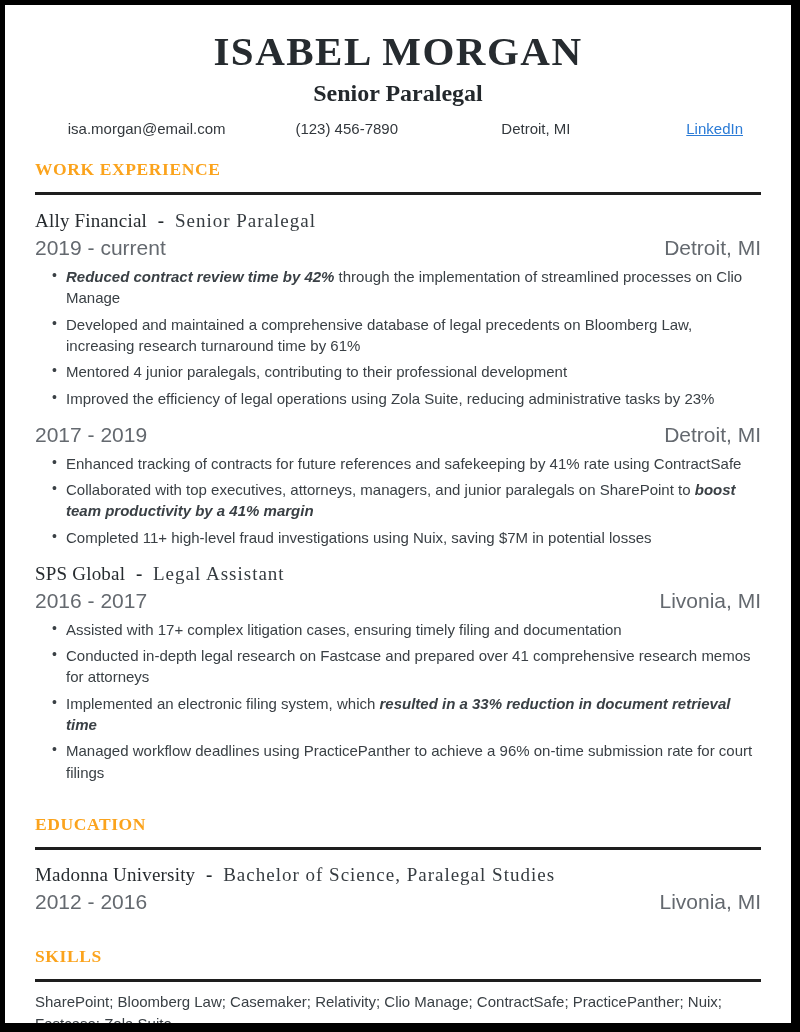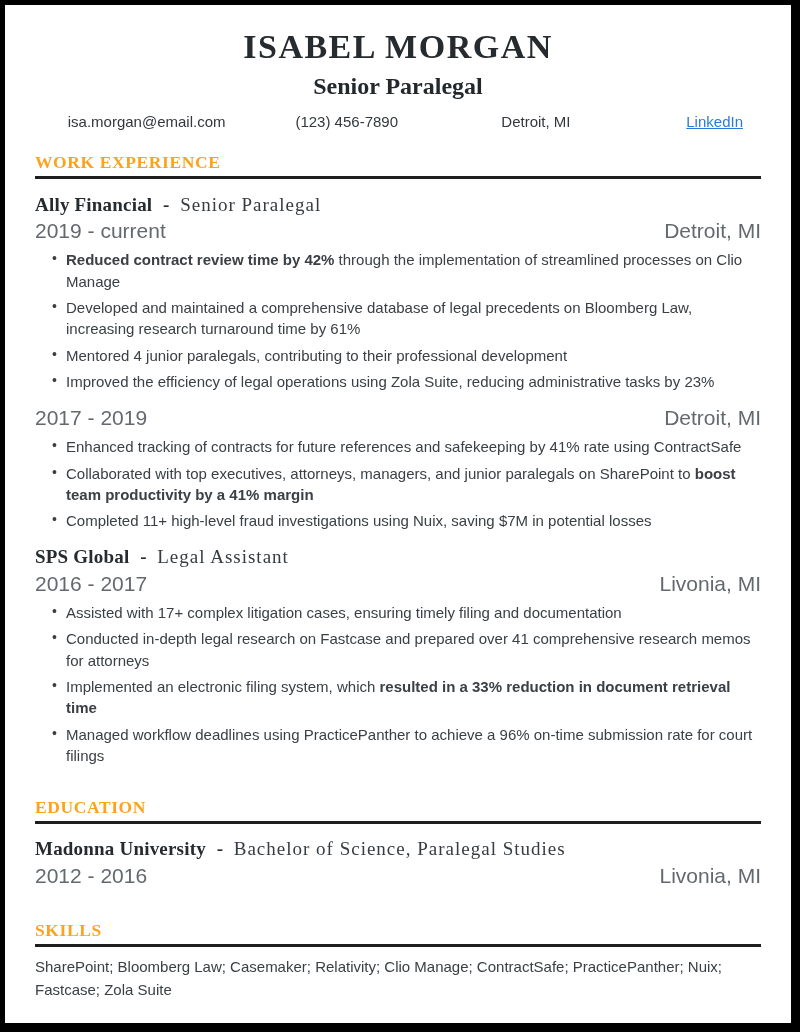--- a/index.html
+++ b/index.html
@@ -13,48 +13,48 @@
   *{margin:0;padding:0;box-sizing:border-box;}
   html,body{width:800px;height:1032px;}
   body{background:#000;position:relative;overflow:hidden;
        font-family:"Liberation Sans","DejaVu Sans",sans-serif;}
   .page{position:absolute;left:5px;top:5px;right:9px;bottom:9px;background:#fff;
         padding:24px 30px 20px 30px;overflow:hidden;}
 
   
   .resume-header{text-align:center;}
   .candidate-name{font-family:"Liberation Serif","DejaVu Serif",serif;
-        font-size:34px;font-weight:700;letter-spacing:1.5px;color:var(--dark);line-height:1.08;}
+        font-size:41px;font-weight:700;letter-spacing:1.5px;color:var(--dark);line-height:1.08;}
   .candidate-title{font-family:"Liberation Serif","DejaVu Serif",serif;
         font-size:24px;font-weight:700;color:#23282c;margin-top:7px;}
   .contact-row{margin:13px auto 0;width:690px;display:flex;}
   .contact-row > *{flex:1;text-align:right;font-size:15px;color:#33383d;}
   .contact-row a{color:var(--link);text-decoration:underline;}
 
   
   .section{margin-top:22px;}
   .section-heading{font-family:"Liberation Serif","DejaVu Serif",serif;
         font-size:17.5px;font-weight:700;letter-spacing:0.6px;color:var(--accent);
-        padding-bottom:3px;border-bottom:3px solid var(--rule);}
+        padding-bottom:12px;border-bottom:3px solid var(--rule);}
 
   
   .job-entry{margin-top:14px;}
   .entry-header{font-family:"Liberation Serif","DejaVu Serif",serif;
         font-size:19px;color:var(--dark);line-height:1.25;}
-  .entry-header .company{font-weight:700;letter-spacing:0.2px;margin-top:32px;}
+  .entry-header .company{font-weight:400;letter-spacing:0.2px;margin-top:32px;}
   .entry-header .sep{font-weight:700;margin:0 6px;}
   .entry-header .role{font-weight:400;letter-spacing:1px;color:#363c41;}
   .meta-row{display:flex;justify-content:space-between;margin-top:3px;
         font-size:21px;color:var(--muted);}
   ul.bullets{list-style:none;margin-top:6px;padding-left:17px;}
   ul.bullets li{position:relative;padding-left:14px;font-size:15px;
         line-height:1.42;color:var(--body);margin-bottom:5px;}
   ul.bullets li::before{content:"\2022";position:absolute;left:0;top:0;
         color:var(--body);font-size:14px;}
-  .em{font-weight:700;text-align:center;}
+  .em{font-weight:700;font-style:italic;text-align:center;}
 
   .section-education{margin-top:31px;}
   .section-skills{margin-top:32px;}
   .skills-text{margin-top:9px;font-size:15px;line-height:1.5;color:var(--body);}
   .edu-entry{margin-top:13px;}
 </style>
 </head>
 <body>
 
 <div class="page">

